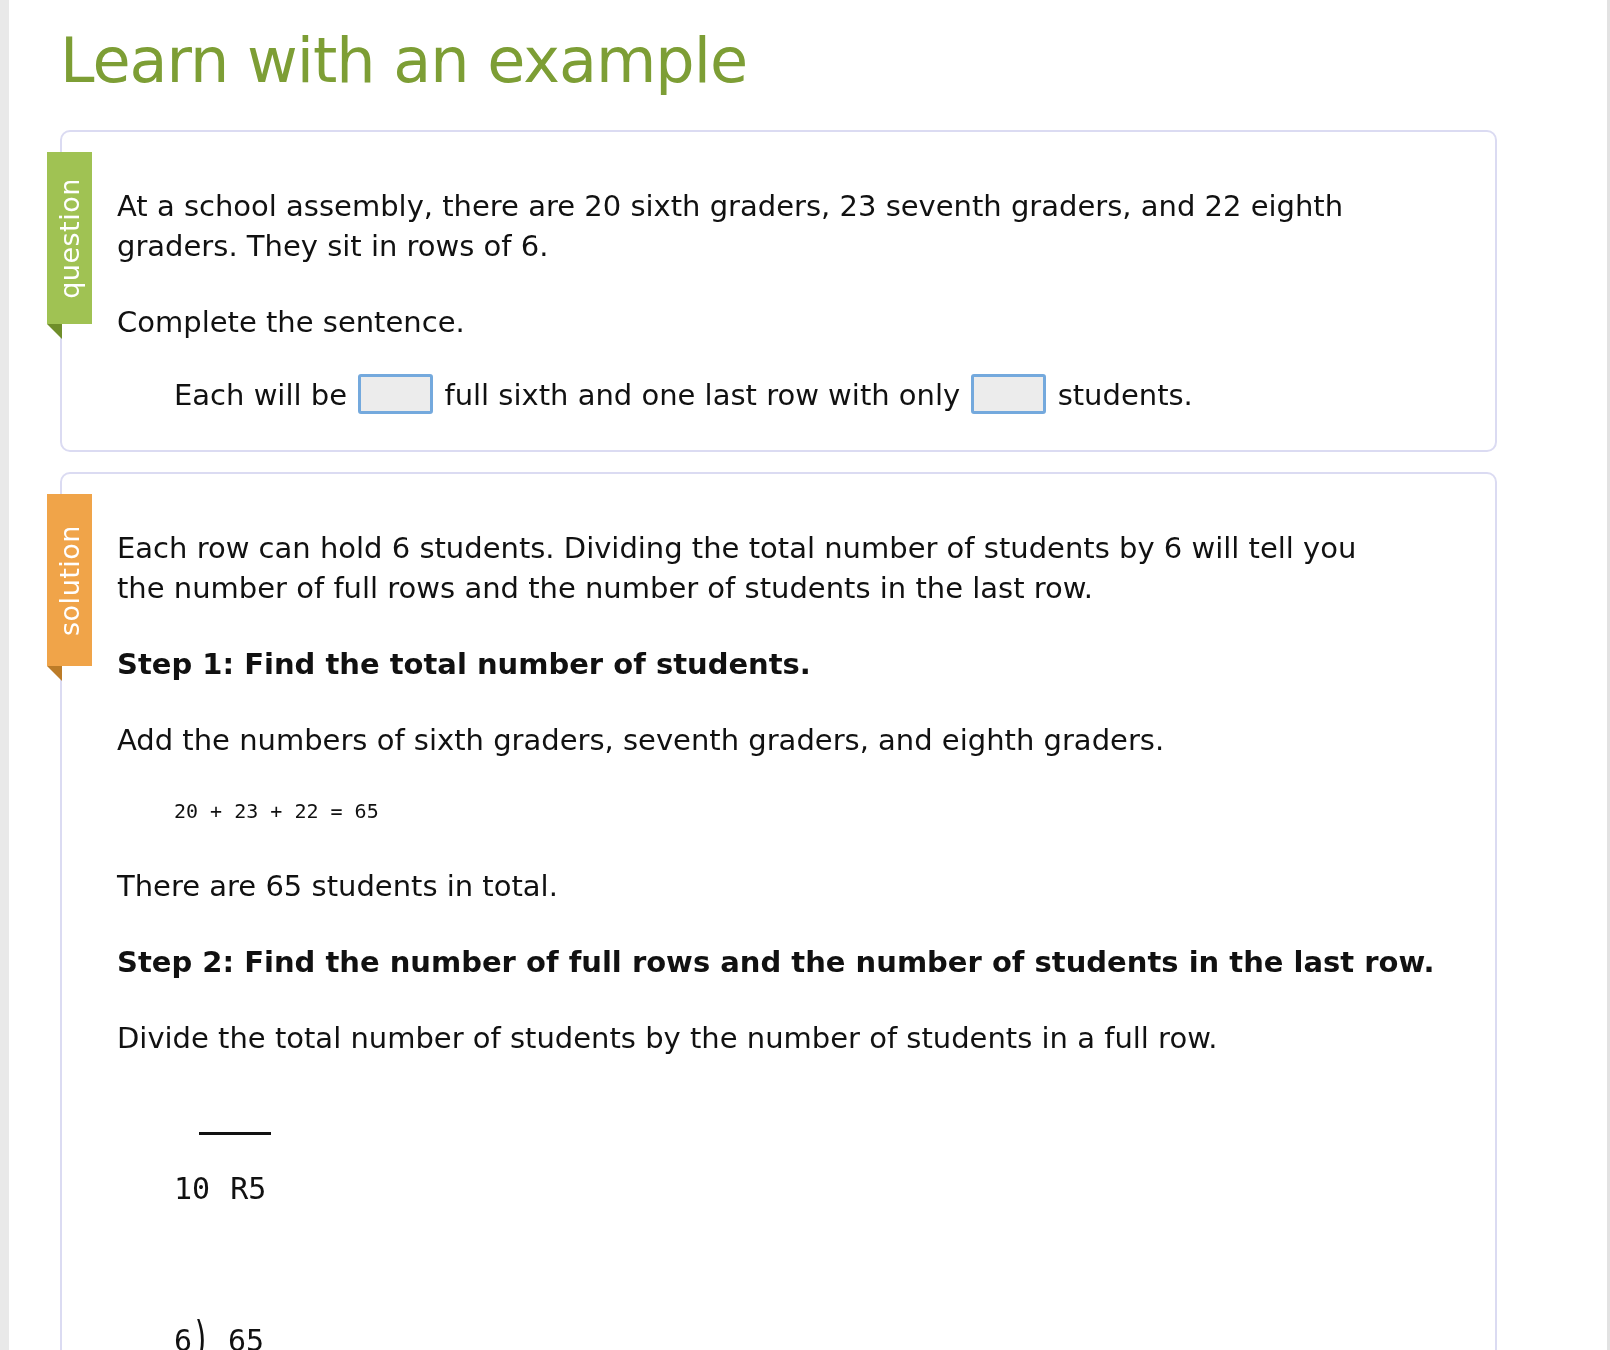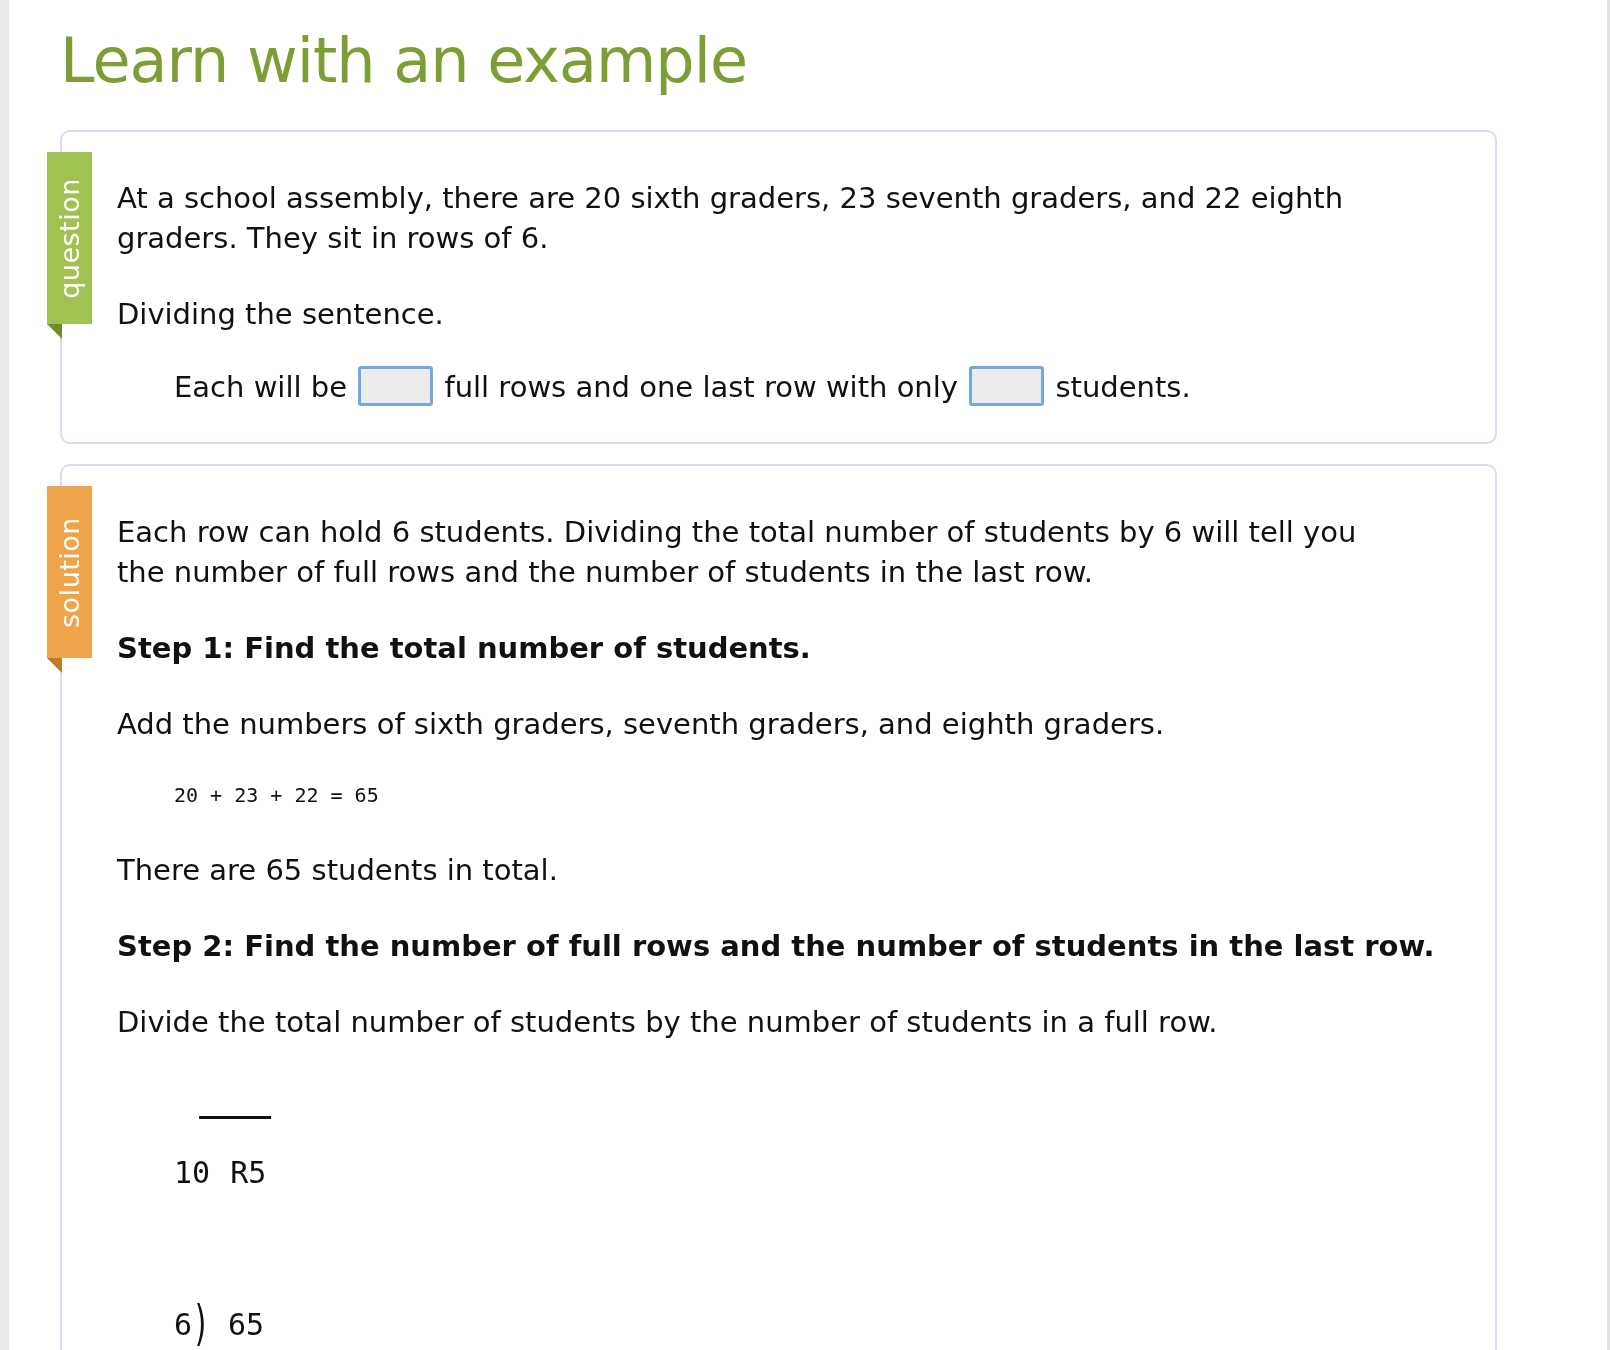--- a/index.html
+++ b/index.html
@@ -60,21 +60,21 @@
   .fold {
     position: absolute;
     left: -15px; top: 192px;
     width: 0; height: 0;
     border-left: 15px solid transparent;
     z-index: 2;
   }
   .fold-question { border-top: 15px solid #6f8e2a; }
   .fold-solution { border-top: 15px solid #bc7c28; }
 
-  p.para { margin: 8px 0 36px 0; }
+  p.para { margin: 16px 0 36px 0; }
   p.para.tight { margin-bottom: 30px; }
   p.bold { font-weight: bold; }
   .prompt { max-width: 1360px; }
   .intro  { max-width: 1290px; }
 
   .sentence-row {
     margin: 0 0 6px 57px;
     line-height: 46px;
   }
   input.answer-input {
@@ -132,25 +132,25 @@
 
 <h1 class="page-title">Learn with an example</h1>
 
 <section class="card">
   <div class="ribbon ribbon-question">
     <span>question</span>
   </div>
   <div class="fold fold-question"></div>
   <div class="card-body">
     <p class="para prompt">At a school assembly, there are 20 sixth graders, 23 seventh graders, and 22 eighth graders. They sit in rows of 6.</p>
-    <p class="para tight">Dividing the sentence.</p>
+    <p class="para tight">Complete the sentence.</p>
     <div class="sentence-row">
       <span>Each will be</span>
       <input class="answer-input" type="text" value="" style="">
-      <span>full rows and one last row with only</span>
+      <span>full sixth and one last row with only</span>
       <input class="answer-input" type="text" value="" style="">
       <span>students.</span>
     </div>
   </div>
 </section>
 
 <section class="card">
   <div class="ribbon ribbon-solution">
     <span>solution</span>
   </div>

